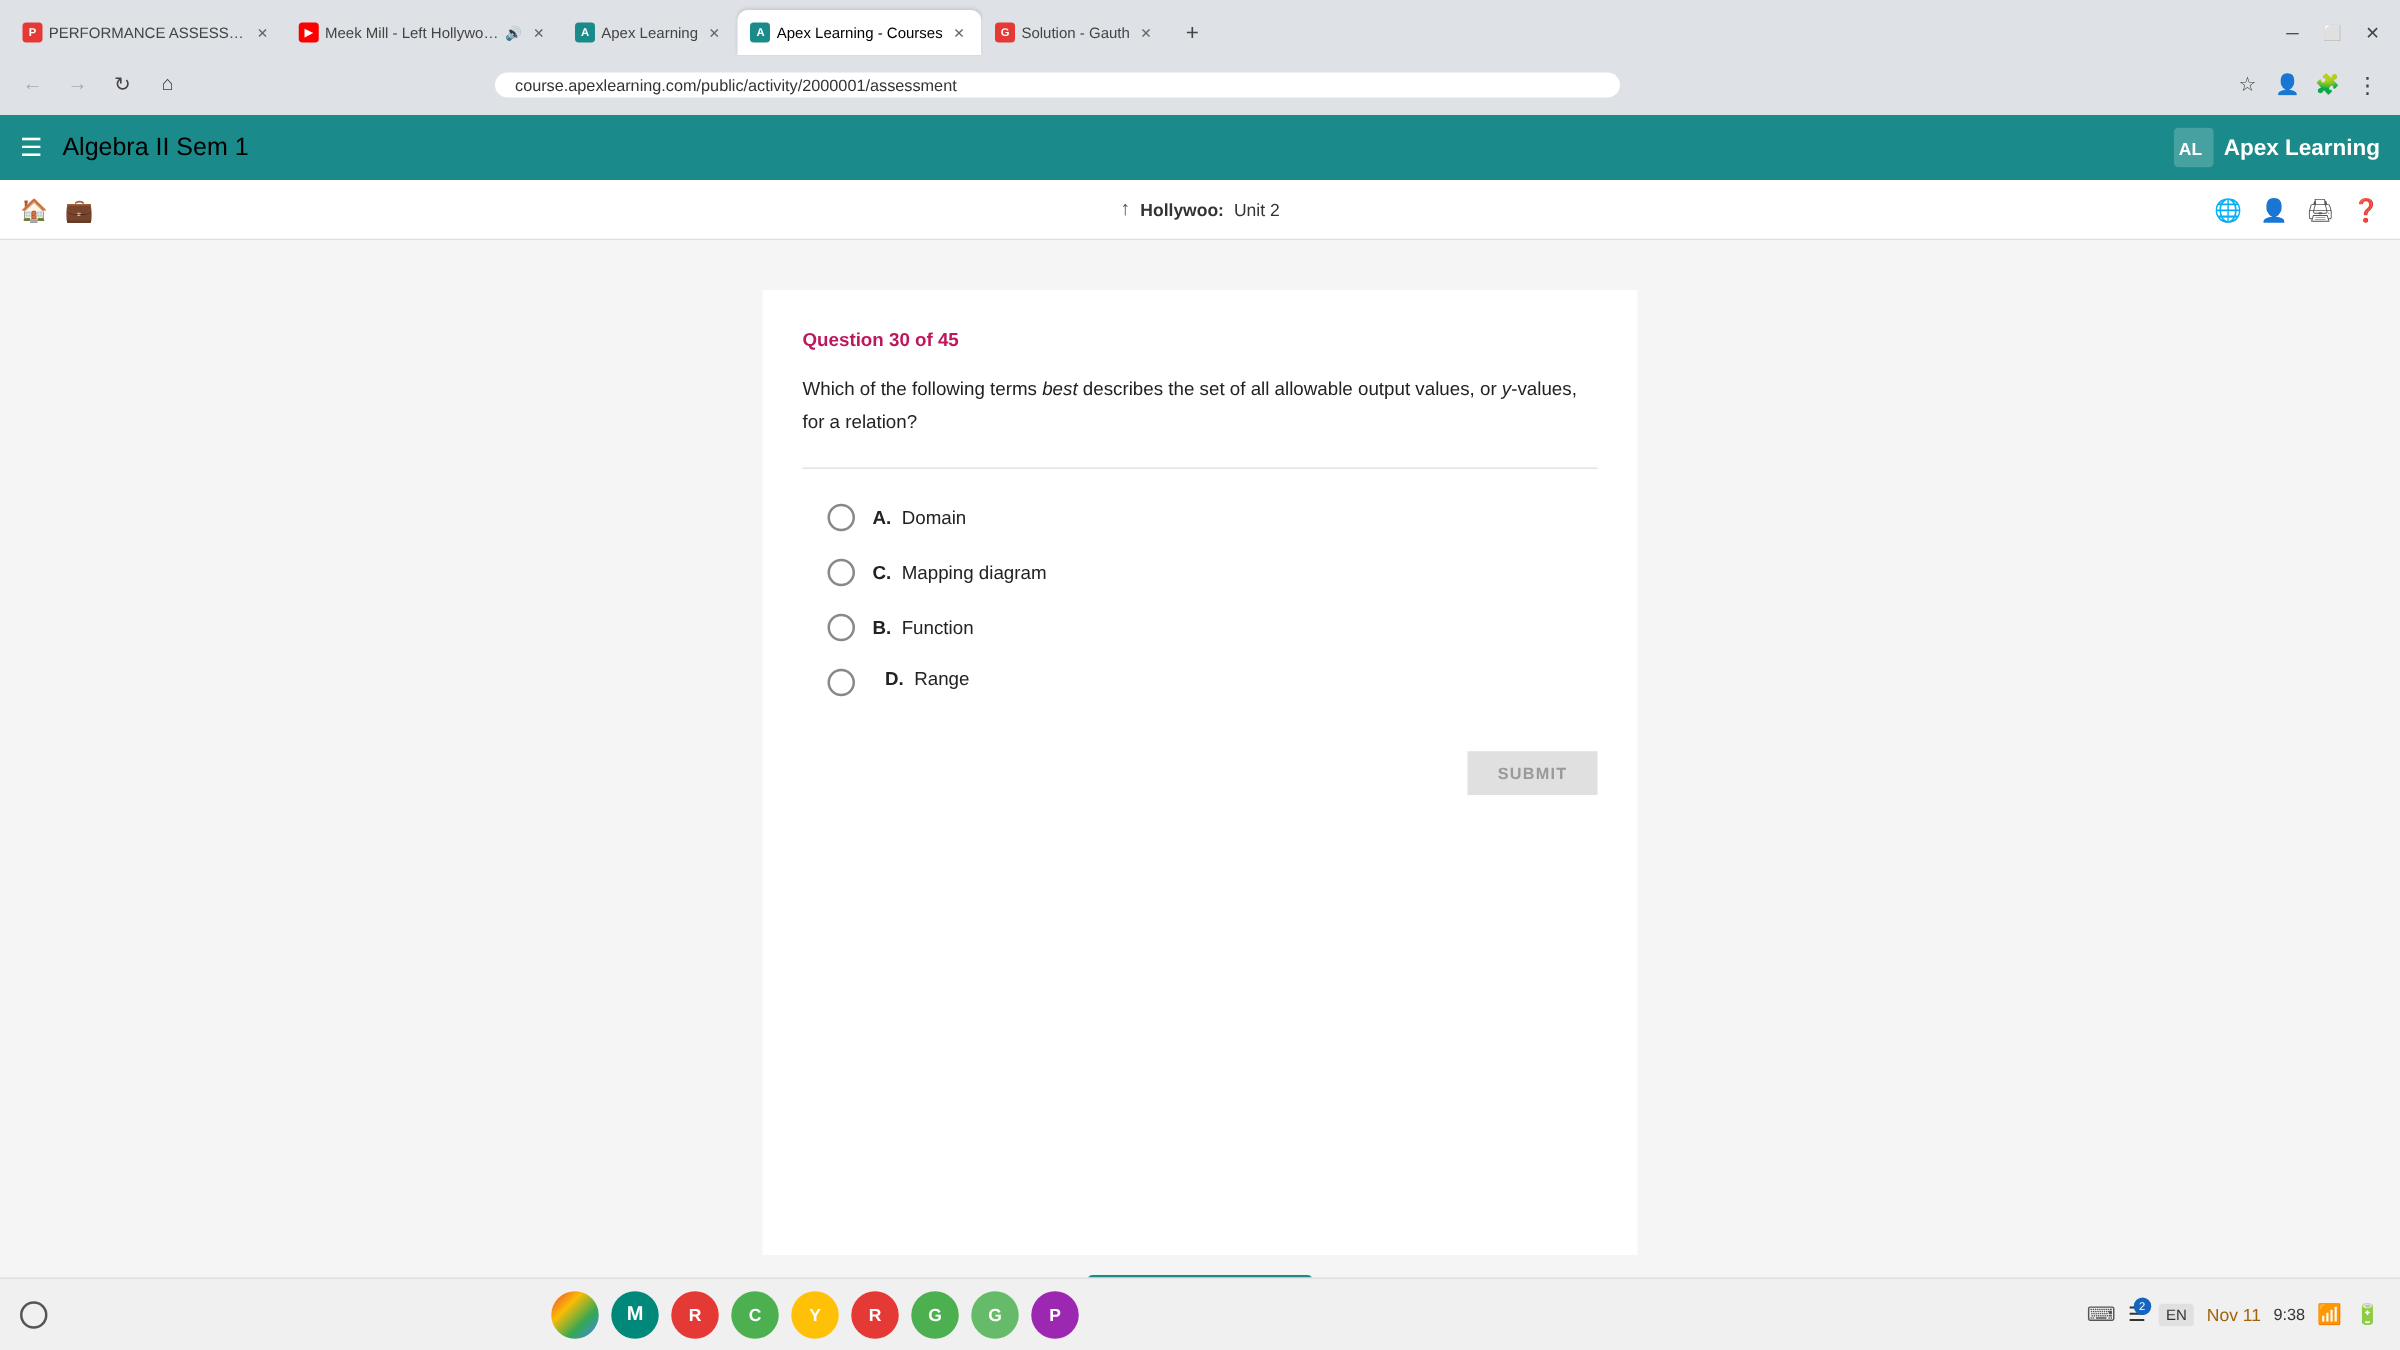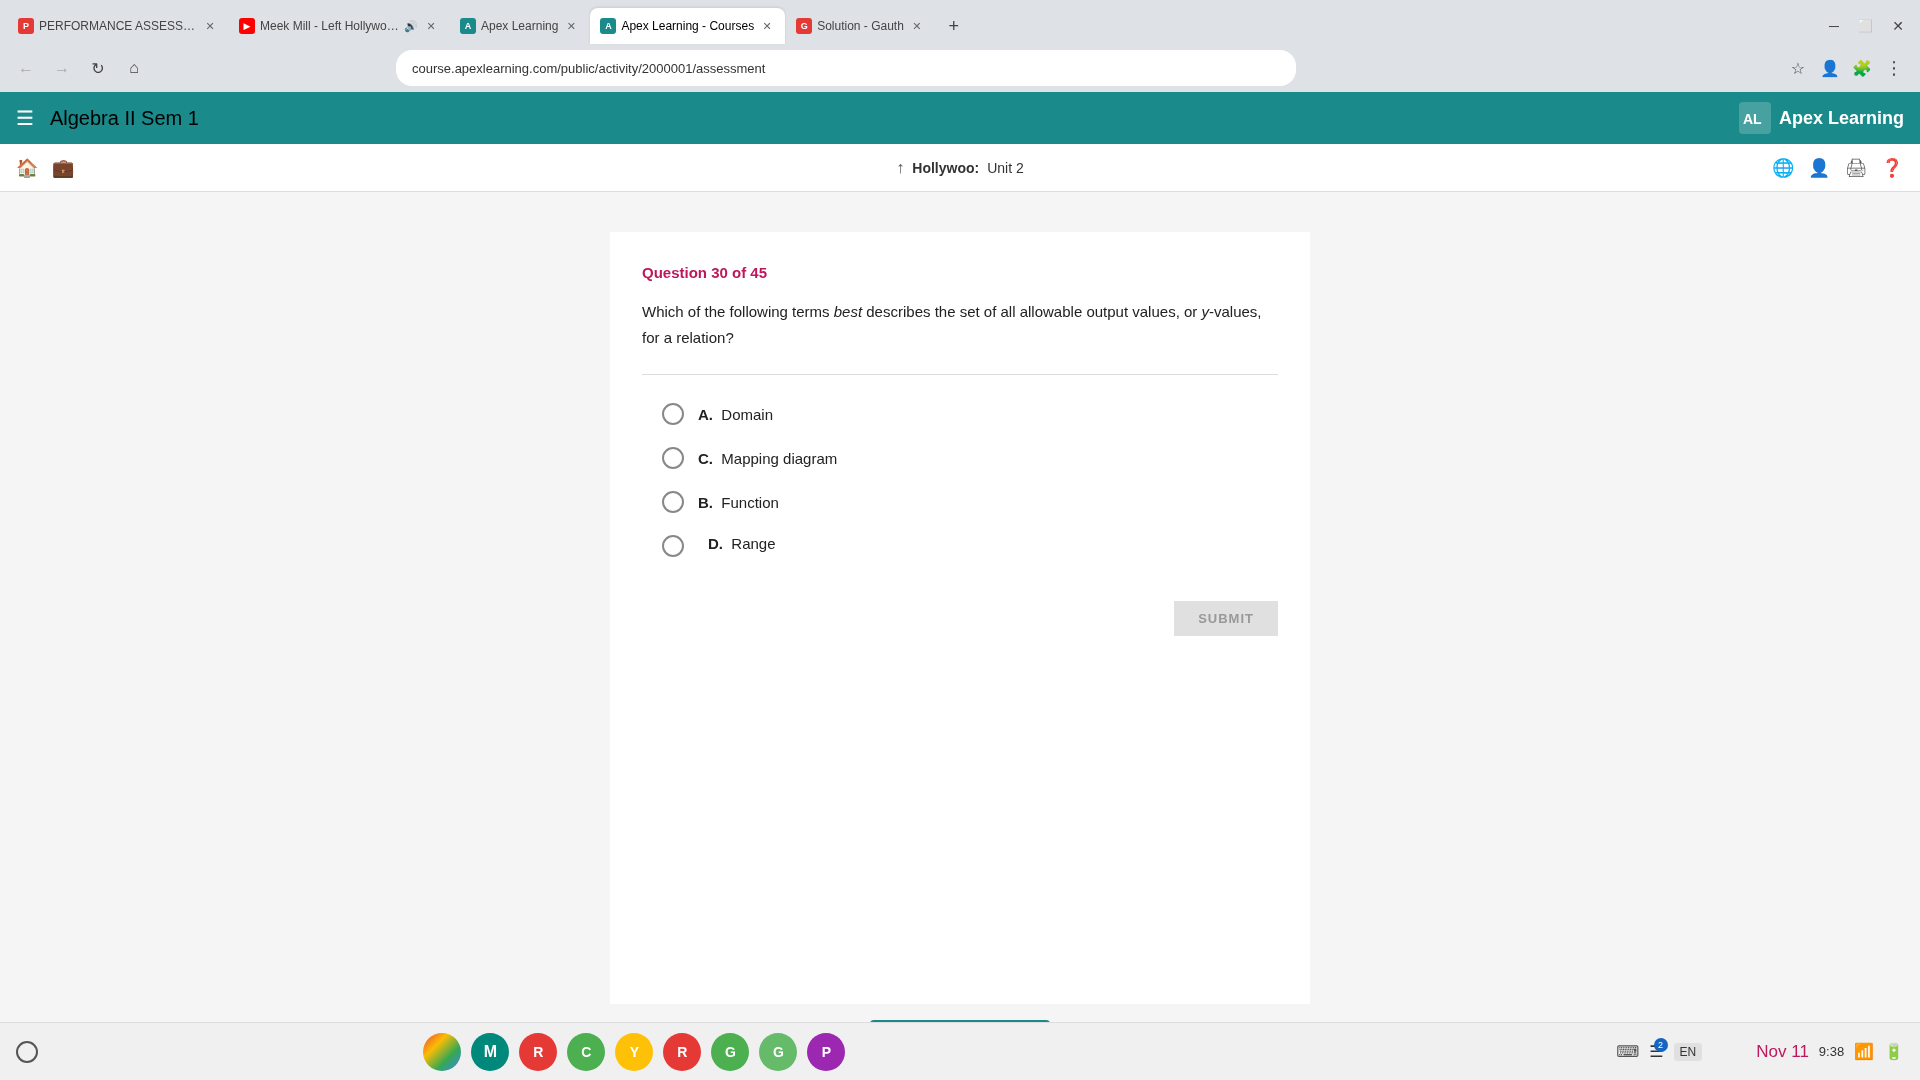--- a/index.html
+++ b/index.html
@@ -51,21 +51,21 @@
       <div style="width:28px;height:28px;border-radius:50%;display:flex;align-items:center;justify-content:center;font-size:14px;color:#444;cursor:pointer;">✕</div>
     </div>
   </div>
 
   <div style="display:flex;align-items:center;height:48px;background:#dee1e6;padding:0 12px;gap:8px;">
     <button style="width:28px;height:28px;border-radius:50%;background:none;border:none;display:flex;align-items:center;justify-content:center;font-size:16px;color:#aaa;cursor:default;">←</button>
     <button style="width:28px;height:28px;border-radius:50%;background:none;border:none;display:flex;align-items:center;justify-content:center;font-size:16px;color:#aaa;cursor:default;">→</button>
     <button style="width:28px;height:28px;border-radius:50%;background:none;border:none;display:flex;align-items:center;justify-content:center;font-size:16px;color:#444;cursor:pointer;">↻</button>
     <button style="width:28px;height:28px;border-radius:50%;background:none;border:none;display:flex;align-items:center;justify-content:center;font-size:16px;color:#444;cursor:pointer;">⌂</button>
 
-    <div style="flex:1;height:36px;background:#fff;border-radius:16px;display:flex;align-items:center;padding:0 16px;max-width:900px;margin:0 auto;">
+    <div style="flex:1;height:20px;background:#fff;border-radius:16px;display:flex;align-items:center;padding:0 16px;max-width:900px;margin:0 auto;">
       <span style="flex:1;font-size:13px;color:#333;">course.apexlearning.com/public/activity/2000001/assessment</span>
     </div>
 
     <div style="display:flex;align-items:center;gap:4px;margin-left:auto;">
       <button style="width:28px;height:28px;border-radius:50%;background:none;border:none;font-size:16px;cursor:pointer;color:#444;">☆</button>
       <button style="width:28px;height:28px;border-radius:50%;background:none;border:none;font-size:16px;cursor:pointer;color:#444;">👤</button>
       <button style="width:28px;height:28px;border-radius:50%;background:none;border:none;font-size:16px;cursor:pointer;color:#444;">🧩</button>
       <button style="width:28px;height:28px;border-radius:50%;background:none;border:none;font-size:18px;cursor:pointer;color:#444;">⋮</button>
     </div>
   </div>
@@ -173,18 +173,18 @@
     <div style="width:38px;height:38px;border-radius:50%;background:#9c27b0;display:flex;align-items:center;justify-content:center;cursor:pointer;color:#fff;font-size:14px;font-weight:bold;">P</div>
   </div>
 
   <div style="margin-left:auto;display:flex;align-items:center;gap:10px;font-size:13px;color:#333;">
     <div style="font-size:16px;color:#555;">⌨</div>
     <div style="position:relative;cursor:pointer;">
       <span style="font-size:16px;">☰</span>
       <span style="position:absolute;top:-4px;right:-4px;background:#1565c0;color:#fff;border-radius:50%;width:14px;height:14px;font-size:9px;display:flex;align-items:center;justify-content:center;">2</span>
     </div>
     <div style="font-size:12px;background:#e0e0e0;padding:2px 6px;border-radius:3px;">EN</div>
-    <div style="font-size:17px;color:#be185d;margin-left:44px;">Nov 11</div>
+    <div style="font-size:14px;color:#a16207;">Nov 11</div>
     <div style="font-size:13px;font-weight:500;color:#333;">9:38</div>
     <div style="font-size:16px;">📶</div>
     <div style="font-size:16px;">🔋</div>
   </div>
 </div>
 
 </body></html>

